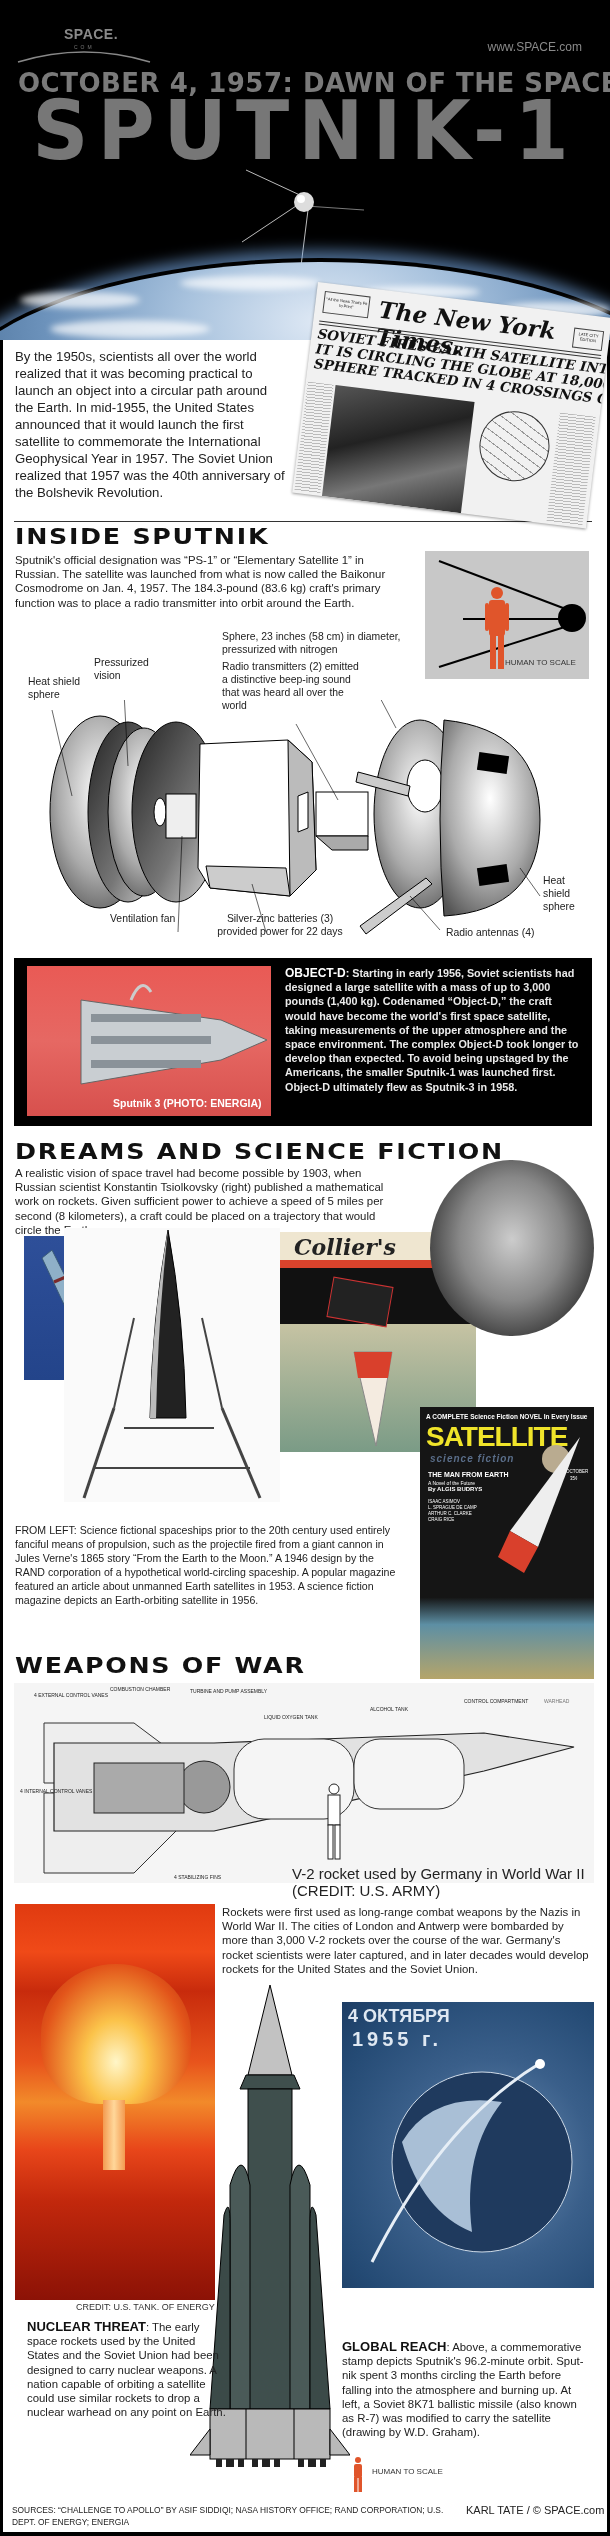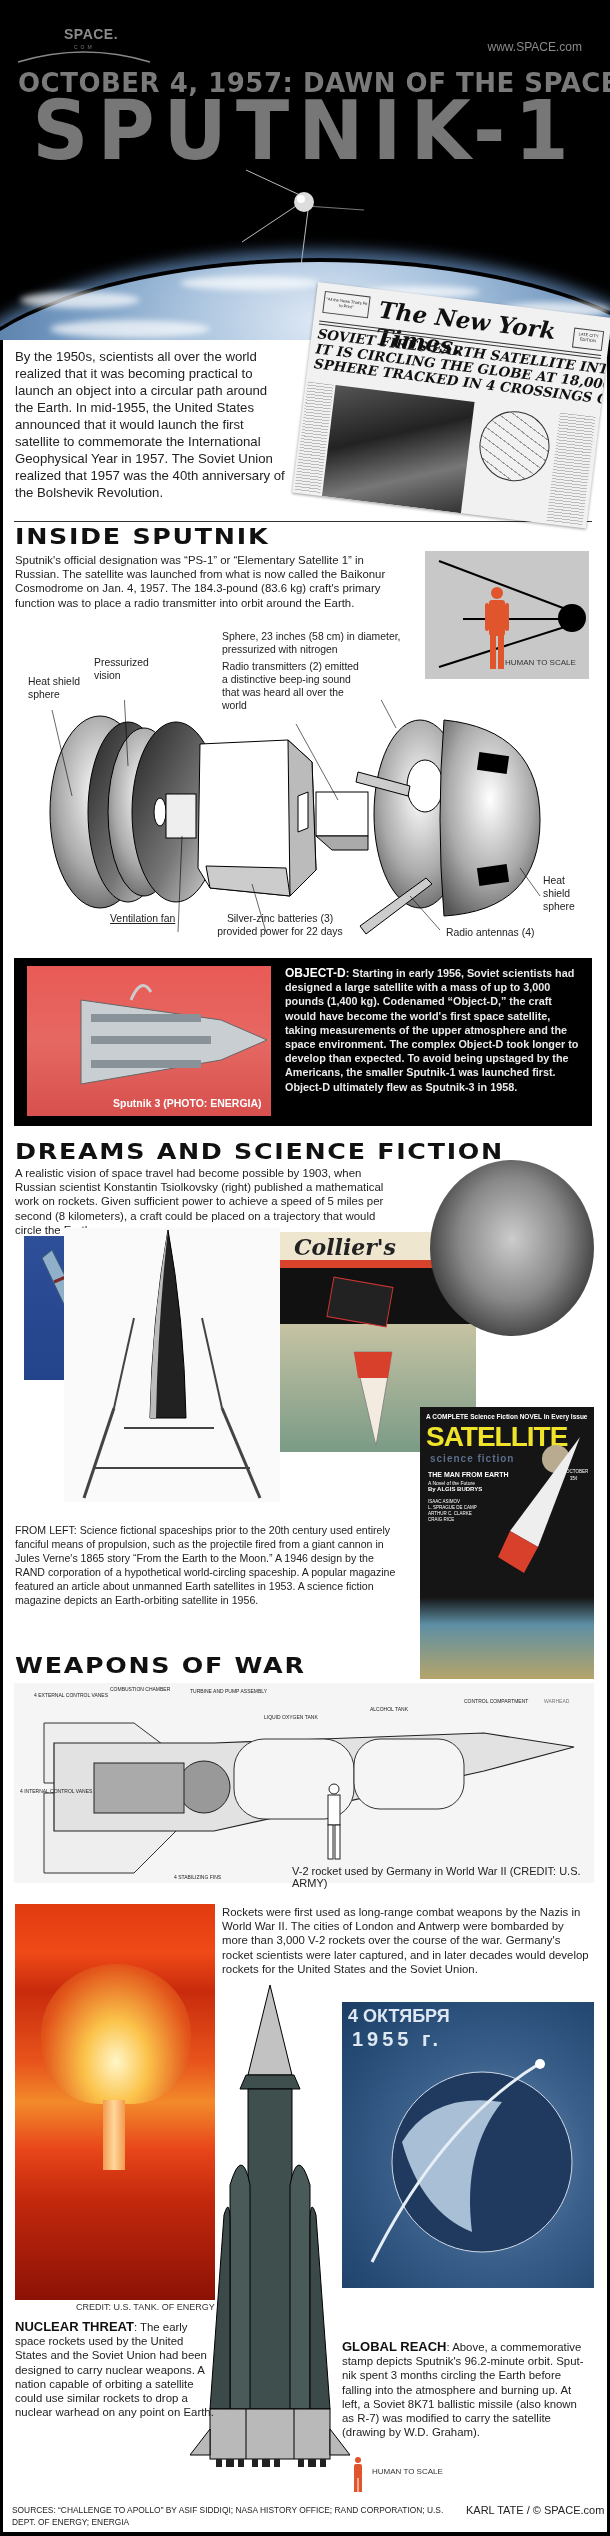--- a/index.html
+++ b/index.html
@@ -74,21 +74,21 @@
   .objd-caption { position: absolute; left: 113px; top: 1097px; color: #fff; font-size: 10.5px; font-weight: bold; }
   .objd-text { position: absolute; left: 285px; top: 966px; width: 300px; color: #eaeaea; font-size: 10.8px;
                line-height: 14.2px; font-weight: bold; }
   .objd-text b { color: #fff; font-size: 12px; }
 
   
   .img-box { position: absolute; overflow: hidden; }
 
   
   .v2 { position: absolute; left: 14px; top: 1683px; width: 580px; height: 200px; background: #f5f5f5; overflow: hidden; }
-  .v2-caption { position: absolute; left: 292px; top: 1865px; font-size: 11px; color: #222; }
+  .v2-caption { position: absolute; left: 292px; top: 1865px; font-size: 15px; color: #222; }
 
   .credit { position: absolute; font-size: 9px; color: #333; }
   .bold-lead { font-weight: bold; font-size: 13px; color: #111; }
 
   .footer-src { position: absolute; left: 12px; top: 2504px; width: 440px; font-size: 8.4px; line-height: 12px; color: #222; }
   .footer-credit { position: absolute; left: 466px; top: 2504px; font-size: 11px; color: #222; }
 </style>
 </head>
 <body>
 
@@ -212,21 +212,21 @@
   <line x1="138" y1="232" x2="142" y2="136" stroke="#000" stroke-width="0.6"></line>
   <line x1="226" y1="232" x2="212" y2="184" stroke="#000" stroke-width="0.6"></line>
   <line x1="400" y1="230" x2="370" y2="196" stroke="#000" stroke-width="0.6"></line>
   <line x1="500" y1="196" x2="480" y2="168" stroke="#000" stroke-width="0.6"></line>
 </svg>
 
 <div class="diagram-label" style="left:28px;top:675px;width:70px;">Heat shield sphere</div>
 <div class="diagram-label" style="left:94px;top:656px;width:70px;">Pressurized vision</div>
 <div class="diagram-label" style="left:222px;top:630px;width:200px;">Sphere, 23 inches (58 cm) in diameter, pressurized with nitrogen</div>
 <div class="diagram-label" style="left:222px;top:660px;width:140px;">Radio transmitters (2) emitted a distinctive beep-ing sound that was heard all over the world</div>
-<div class="diagram-label" style="left:110px;top:912px;width:90px;text-decoration:underline;">Ventilation fan</div>
+<div class="diagram-label" style="left:110px;top:912px;width:90px;">Ventilation fan</div>
 <div class="diagram-label" style="left:210px;top:912px;width:140px;text-align:center;">Silver-zinc batteries (3) provided power for 22 days</div>
 <div class="diagram-label" style="left:446px;top:926px;width:140px;">Radio antennas (4)</div>
 <div class="diagram-label" style="left:543px;top:874px;width:45px;">Heat shield sphere</div>
 
 <div class="objd"></div>
 <div class="objd-photo">
   <svg class="objd-craft" viewBox="0 0 200 120">
     <polygon points="10,20 150,40 196,60 150,80 10,104" fill="#c9ced2" stroke="#666"></polygon>
     <rect x="20" y="34" width="110" height="8" fill="#8a9299"></rect>
     <rect x="20" y="56" width="120" height="8" fill="#8a9299"></rect>
@@ -269,21 +269,21 @@
     <polygon points="74,120 112,120 96,214" fill="#f4ebe0" stroke="#888"></polygon>
     <polygon points="74,120 112,120 108,146 78,146" fill="#d9402c"></polygon>
   </svg>
 </div>
 
 <div class="img-box" style="left:430px;top:1160px;width:164px;height:176px;border-radius:50%;background:radial-gradient(ellipse at 50% 45%,#ccc 0%,#888 45%,#333 80%,#111 100%);"></div>
 
 <div class="img-box" style="left:420px;top:1399px;width:174px;height:272px;background:linear-gradient(180deg,#151515 0 70%,#5d8fa4 80%,#b5a56a 100%);color:#fff;margin-top:8px;">
   <div style="position:absolute;left:6px;top:6px;font-size:6.5px;font-weight:bold;">A COMPLETE Science Fiction NOVEL In Every Issue</div>
   <div style="position:absolute;left:6px;top:14px;font-size:28px;font-weight:bold;color:#f0e42a;letter-spacing:-1px;">SATELLITE</div>
-  <div style="position:absolute;left:10px;top:46px;font-size:10px;font-weight:bold;color:#5a6e8a;letter-spacing:1px;">science fiction</div>
+  <div style="position:absolute;left:10px;top:46px;font-size:10px;font-weight:bold;font-style:italic;color:#5a6e8a;letter-spacing:1px;">science fiction</div>
   <div style="position:absolute;left:8px;top:64px;font-size:7px;font-weight:bold;">THE MAN FROM EARTH</div>
   <div style="position:absolute;left:8px;top:73px;font-size:5px;">A Novel of the Future</div>
   <div style="position:absolute;left:8px;top:79px;font-size:6px;font-weight:bold;">By ALGIS BUDRYS</div>
   <div style="position:absolute;left:8px;top:92px;font-size:4.5px;line-height:6px;">
     <div>ISAAC ASIMOV</div>
     <div>L. SPRAGUE DE CAMP</div>
     <div>ARTHUR C. CLARKE</div>
     <div>CRAIG RICE</div>
   </div>
   <div style="position:absolute;left:146px;top:62px;font-size:4.5px;">OCTOBER</div>
@@ -365,21 +365,21 @@
   <div style="position:absolute;left:6px;top:4px;color:#dfe8f2;font-size:18px;font-weight:bold;">4 ОКТЯБРЯ</div>
   <div style="position:absolute;left:10px;top:26px;color:#dfe8f2;font-size:20px;font-weight:bold;letter-spacing:4px;">1955 г.</div>
   <svg width="252" height="286" viewBox="0 0 252 286" style="position:absolute;left:0;top:0;">
     <circle cx="140" cy="160" r="90" fill="#1f3a5e" stroke="#cfdbe8" stroke-width="1"></circle>
     <path d="M60 140 Q90 90 160 100 Q120 150 130 230 Q80 210 60 140 Z" fill="#a9bfd6"></path>
     <path d="M30 260 Q100 120 200 60" stroke="#e6eef6" stroke-width="3" fill="none"></path>
     <circle cx="198" cy="62" r="5" fill="#fff"></circle>
   </svg>
 </div>
 
-<p class="para" style="left:15px;top:2320px;width:200px;font-size:11.4px;"><span class="bold-lead">NUCLEAR THREAT</span><span>: The early space rockets used by the United States and the Soviet Union had been designed to carry nuclear weapons. A nation capable of orbiting a satellite could use similar rockets to drop a nuclear warhead on any point on Earth.</span></p>
+<p class="para" style="left:27px;top:2320px;width:200px;font-size:11.4px;"><span class="bold-lead">NUCLEAR THREAT</span><span>: The early space rockets used by the United States and the Soviet Union had been designed to carry nuclear weapons. A nation capable of orbiting a satellite could use similar rockets to drop a nuclear warhead on any point on Earth.</span></p>
 
 <p class="para" style="left:342px;top:2340px;width:250px;font-size:11.4px;"><span class="bold-lead">GLOBAL REACH</span><span>: Above, a commemorative stamp depicts Sputnik's 96.2-minute orbit. Sput-nik spent 3 months circling the Earth before falling into the atmosphere and burning up. At left, a Soviet 8K71 ballistic missile (also known as R-7) was modified to carry the satellite (drawing by W.D. Graham).</span></p>
 
 <svg style="position:absolute;left:352px;top:2456px;" width="12" height="36" viewBox="0 0 12 36">
   <g fill="#e0552b">
       <circle cx="6" cy="4" r="3"></circle>
       <rect x="2" y="8" width="8" height="14" rx="2"></rect>
       <rect x="2" y="21" width="3.5" height="15"></rect>
       <rect x="6.5" y="21" width="3.5" height="15"></rect>
     </g>

